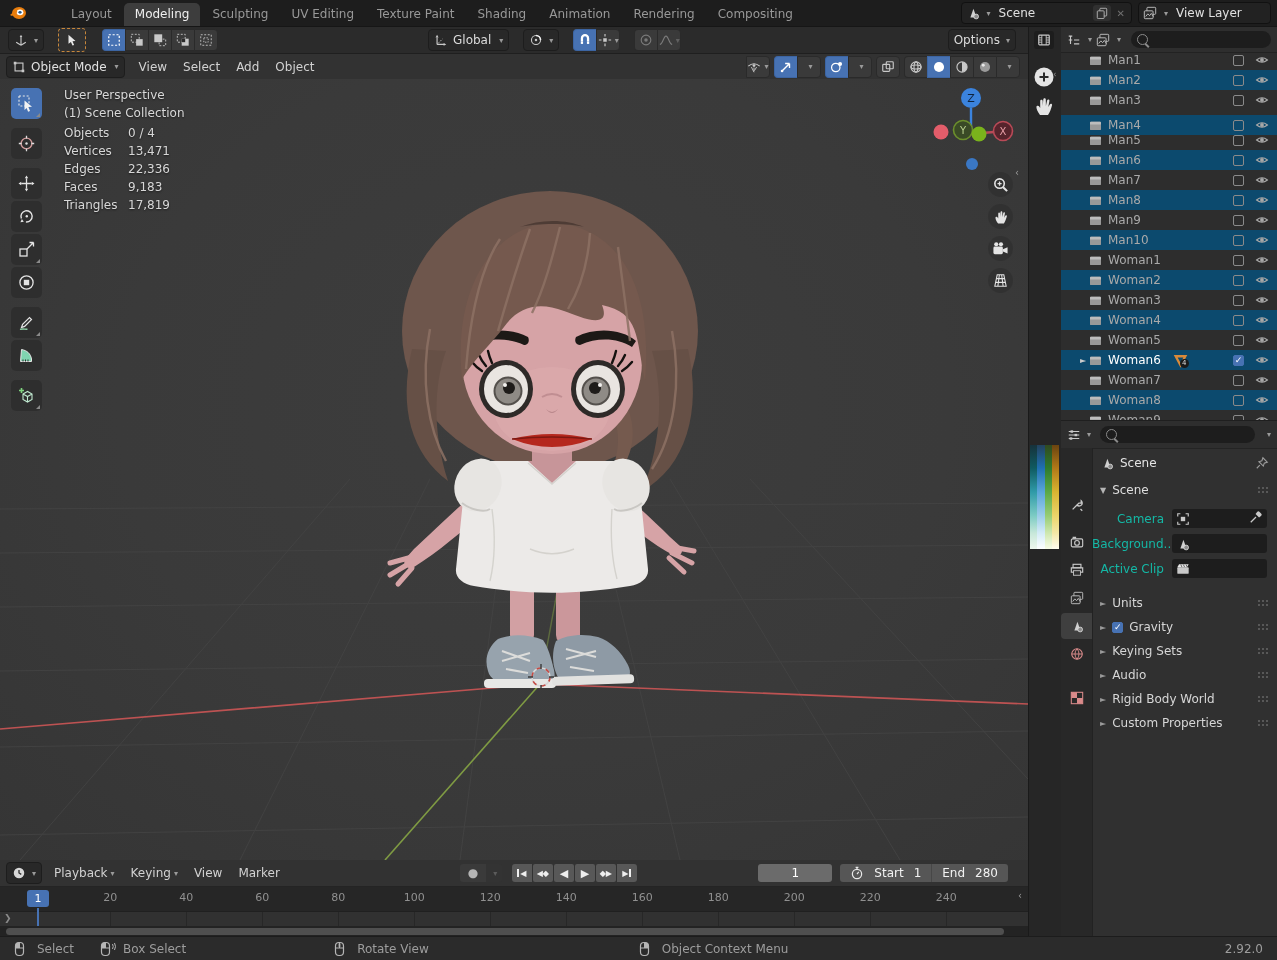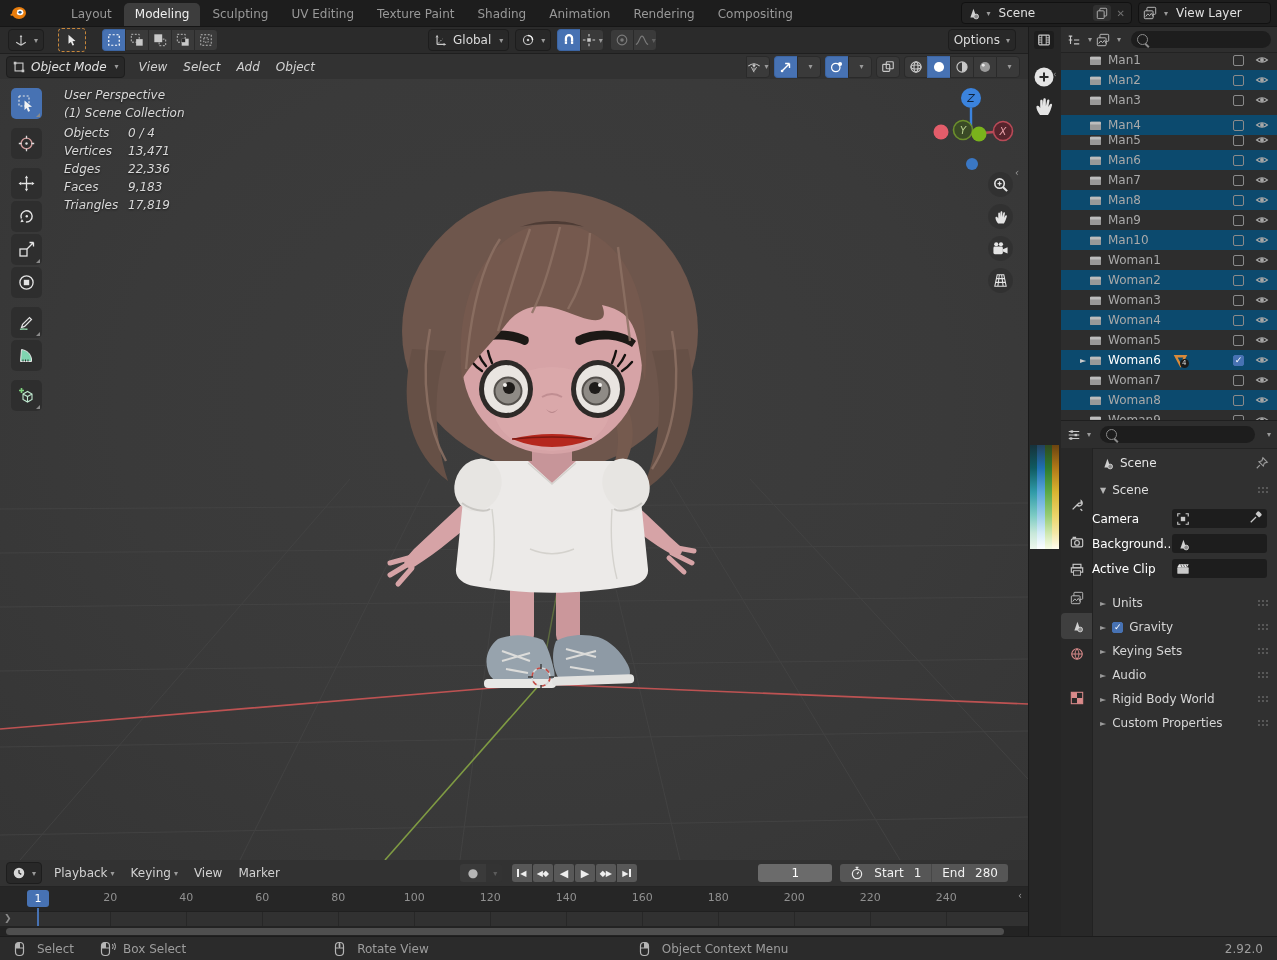--- a/index.html
+++ b/index.html
@@ -29,21 +29,21 @@
   .btn{display:flex;align-items:center;justify-content:center;height:20px;min-width:22px;background:#3a3a3a;border:1px solid #2a2a2a;}
   .btn.blue{background:#4772b3;border-color:#3c65a3;}
   .btn.dim svg{opacity:.45;}
   .group{display:flex;}
   .group .btn{border-radius:0;border-right-width:0;}
   .group .btn:first-child{border-radius:4px 0 0 4px;}
   .group .btn:last-child{border-radius:0 4px 4px 0;border-right-width:1px;}
   .active-tool{width:26px;height:22px;display:flex;align-items:center;justify-content:center;
                border:1px dashed #c8873c;border-radius:4px;background:#313131;margin-left:14px;}
   
-  .viewport{position:absolute;left:0;top:54px;width:1028px;height:806px;background:#3a3a3a;font-style:italic;}
+  .viewport{position:absolute;left:0;top:54px;width:1028px;height:806px;background:#3a3a3a;}
   .vp-header{position:absolute;left:0;top:0;width:100%;height:25px;background:#323232;
              display:flex;align-items:center;border-bottom:1px solid #262626;}
   .vp-menu{padding:0 8px;color:#d2d2d2;}
   .vp-right{margin-left:auto;display:flex;align-items:center;gap:4px;margin-right:8px;}
   .vp-canvas{position:absolute;left:0;top:25px;width:1028px;height:781px;overflow:hidden;
              background:radial-gradient(ellipse at 52% 42%, #3d3d3d 0%, #3a3a3a 55%, #353535 100%);}
   .scene-svg{position:absolute;left:0;top:0;}
   .left-toolbar{position:absolute;left:11px;top:9px;display:flex;flex-direction:column;gap:2px;}
   .ltb-btn{width:31px;height:31px;border-radius:5px;background:#2e2e2ee6;display:flex;align-items:center;justify-content:center;position:relative;}
   .ltb-btn.active{background:#4772b3;}
@@ -91,21 +91,21 @@
   .props-tabs{position:absolute;left:0;top:27px;width:31px;bottom:0;background:#282828;border-right:1px solid #222;}
   .ptab{position:absolute;left:0;width:31px;height:26px;display:flex;align-items:center;justify-content:center;border-radius:4px 0 0 4px;}
   .ptab.active{background:#3f3f3f;}
   .props-content{position:absolute;left:31px;top:27px;right:0;bottom:0;}
   .crumb{display:flex;align-items:center;height:30px;padding:0 8px;gap:6px;color:#e4e4e4;}
   .crumb .pin{margin-left:auto;}
   .panel-h{display:flex;align-items:center;height:24px;padding:0 8px;gap:6px;color:#dedede;}
   .panel-h .tri{font-size:8px;color:#b5b5b5;}
   .panel-h .dots{margin-left:auto;opacity:.6;}
   .prow{display:flex;align-items:center;height:25px;}
-  .prow .plab{width:72px;color:#ffffff;padding-right:8px;}
+  .prow .plab{width:72px;text-align:right;color:#14b8a6;padding-right:8px;}
   .pfield{flex:1;display:flex;align-items:center;background:#1d1d1d;border-radius:3px;height:19px;margin-right:10px;padding:0 4px;gap:4px;}
   .pfield .dropper{margin-left:auto;}
   .collapsed-list{margin-top:10px;}
   .cpanel{display:flex;align-items:center;height:24px;padding:0 8px;gap:6px;color:#d6d6d6;}
   .cpanel .tri{font-size:8px;color:#9a9a9a;}
   .cpanel .dots{margin-left:auto;opacity:.6;}
   
   .timeline{position:absolute;left:0;top:860px;width:1028px;height:76px;background:#303030;}
   .tl-header{height:26px;display:flex;align-items:center;background:#323232;border-bottom:1px solid #242424;}
   .tl-menu{padding:0 8px;color:#d2d2d2;display:flex;align-items:center;}
@@ -250,21 +250,21 @@
         </span>
         <span class="btn">
           <span class="icon">
             <svg width="14" height="14" viewBox="0 0 16 16">
               <rect x="2" y="2" width="12" height="12" fill="none" stroke="#c9c9c9" stroke-dasharray="2.2 1.8"></rect>
               <rect x="5.5" y="5.5" width="5" height="5" fill="none" stroke="#c9c9c9" stroke-dasharray="1.6 1.4"></rect>
             </svg>
           </span>
         </span>
       </div>
-    <div style="margin-left:210px;display:flex;align-items:center;gap:6px">
+    <div style="margin-left:210px;display:flex;align-items:center;gap:14px">
       <div class="pill">
         <span class="icon">
             <svg width="14" height="14" viewBox="0 0 16 16">
               <path d="M3.5,13 V5 M3.5,13 H12" stroke="#c9c9c9" fill="none" stroke-width="1.3"></path>
               <path d="M3.5,2 L1.8,5 h3.4 Z M14,13 L11,11.3 v3.4 Z" fill="#c9c9c9"></path>
               <path d="M4.5,12 L10,6.5" stroke="#c9c9c9" stroke-dasharray="2 1.6"></path>
             </svg>
           </span>
         <span style="color:#dcdcdc;padding:0 2px">Global</span>
         <span class="chev">▾</span>

